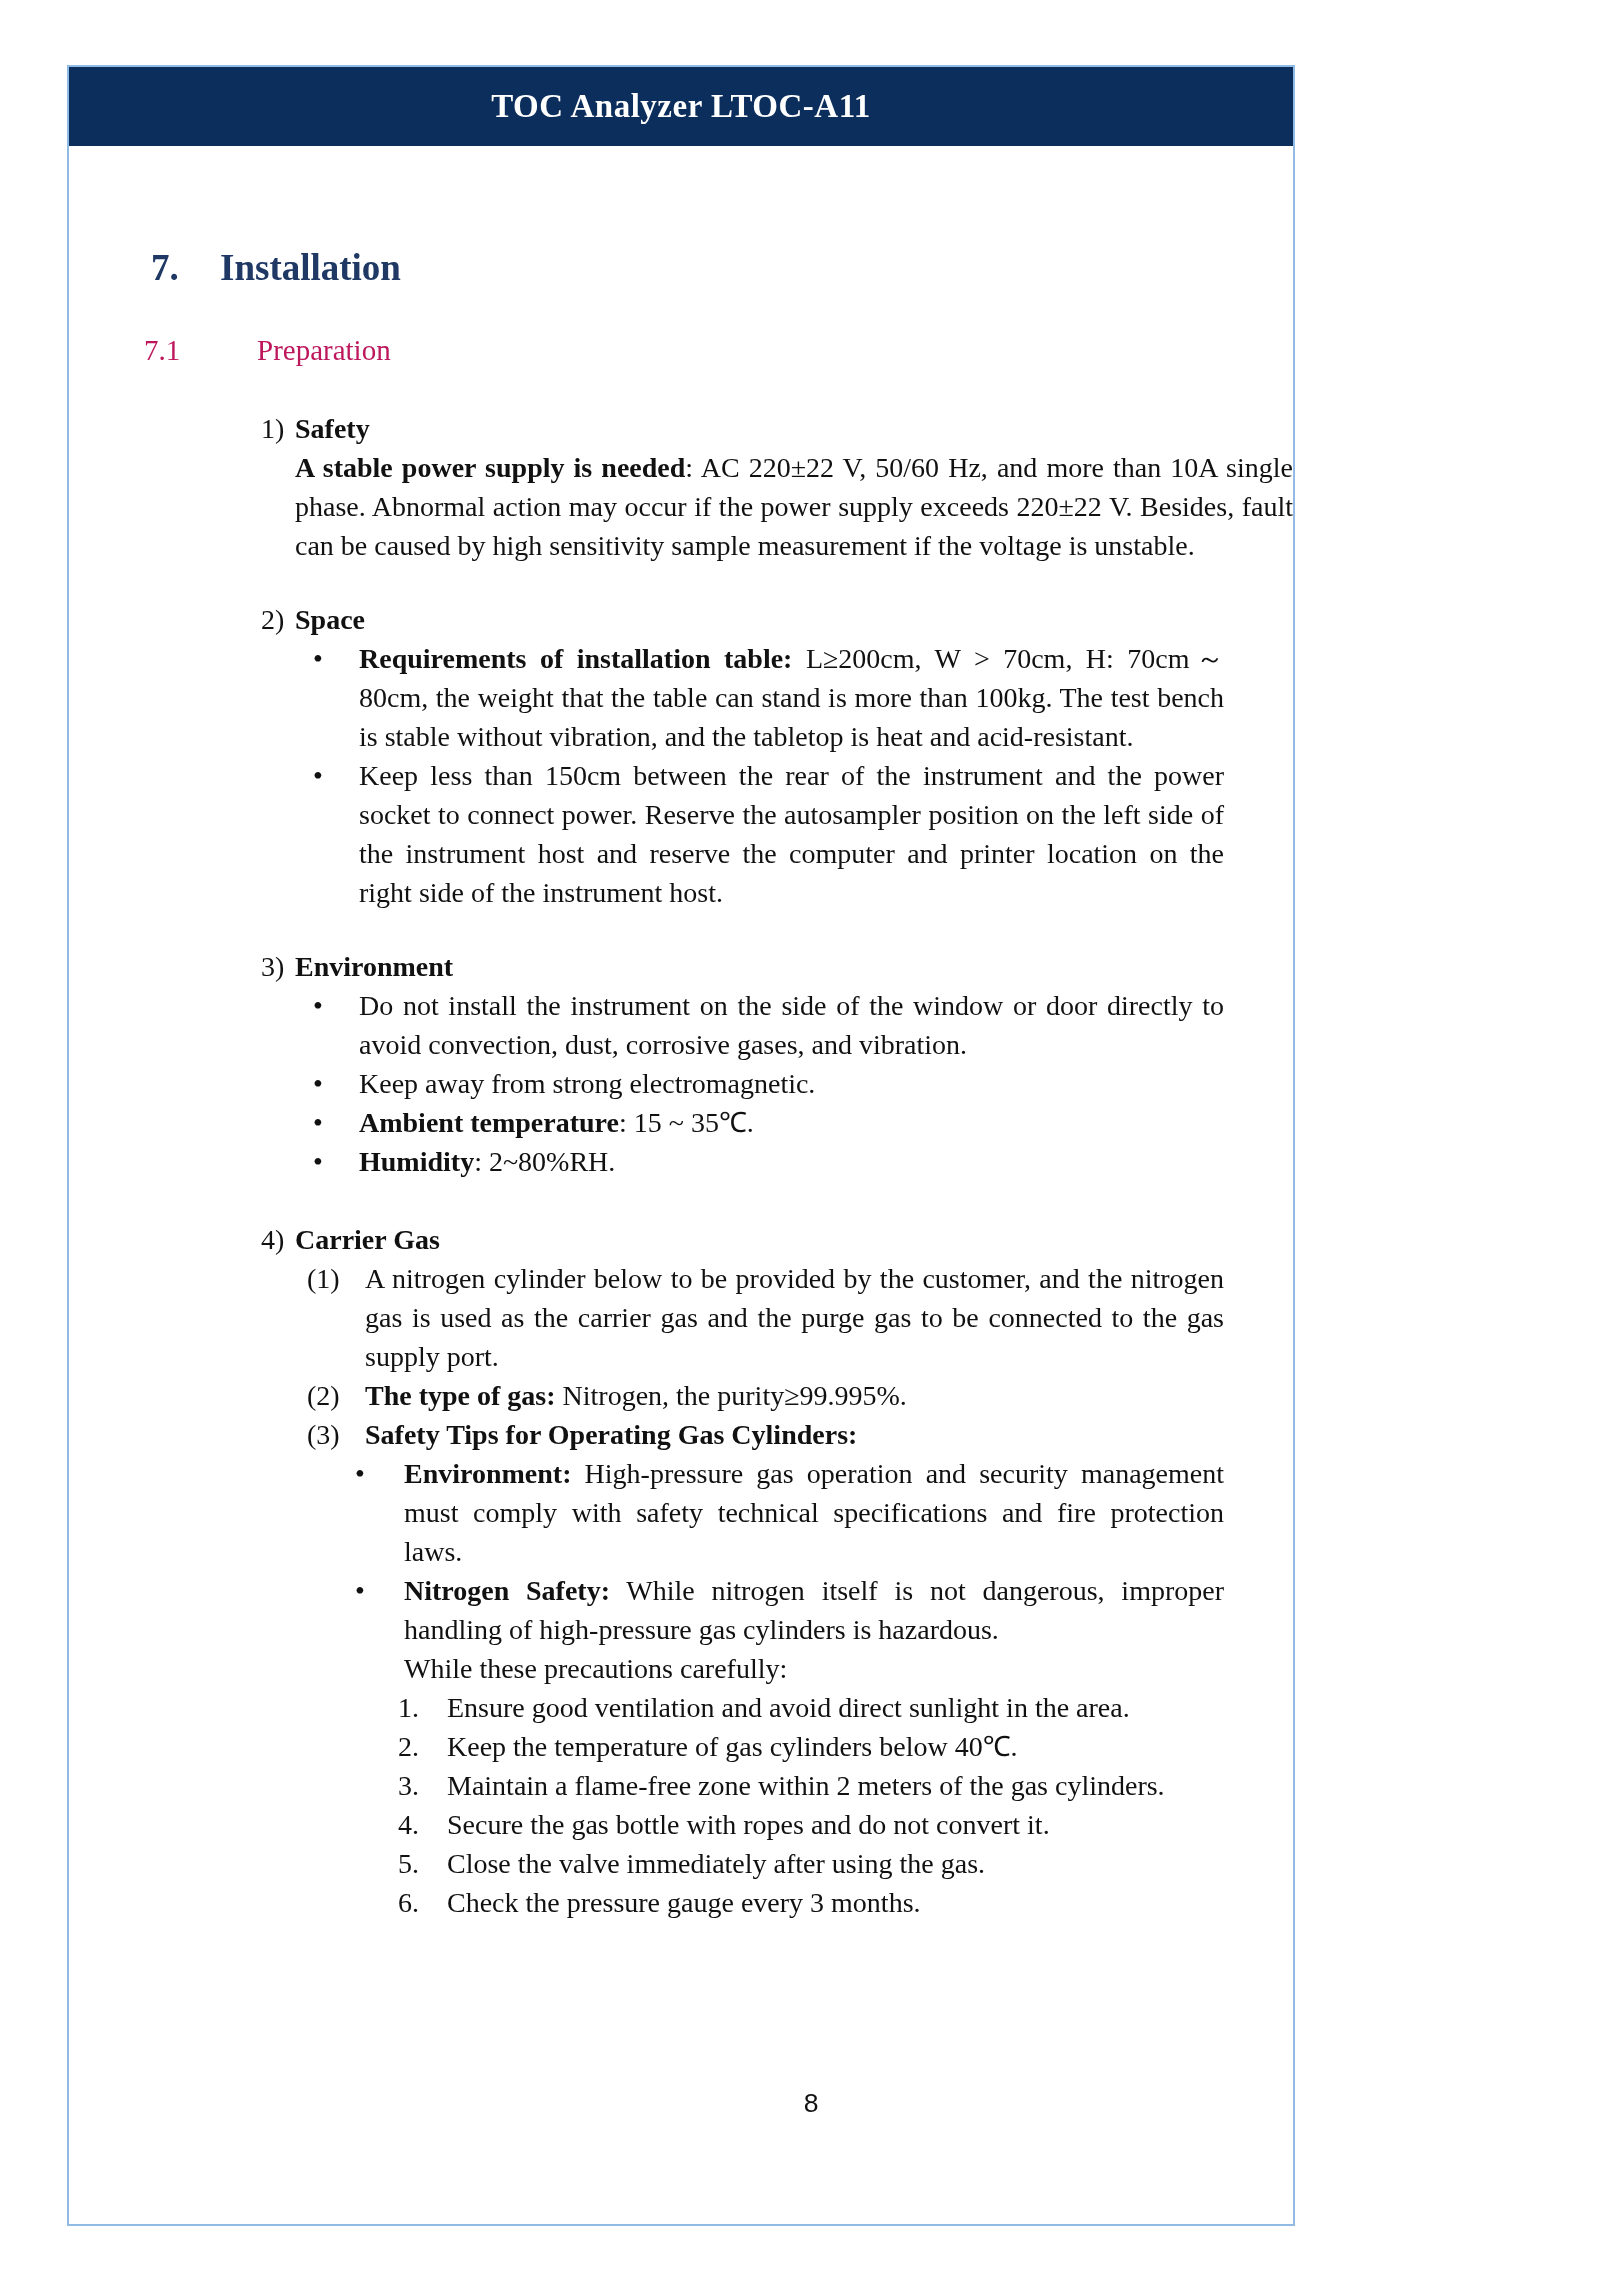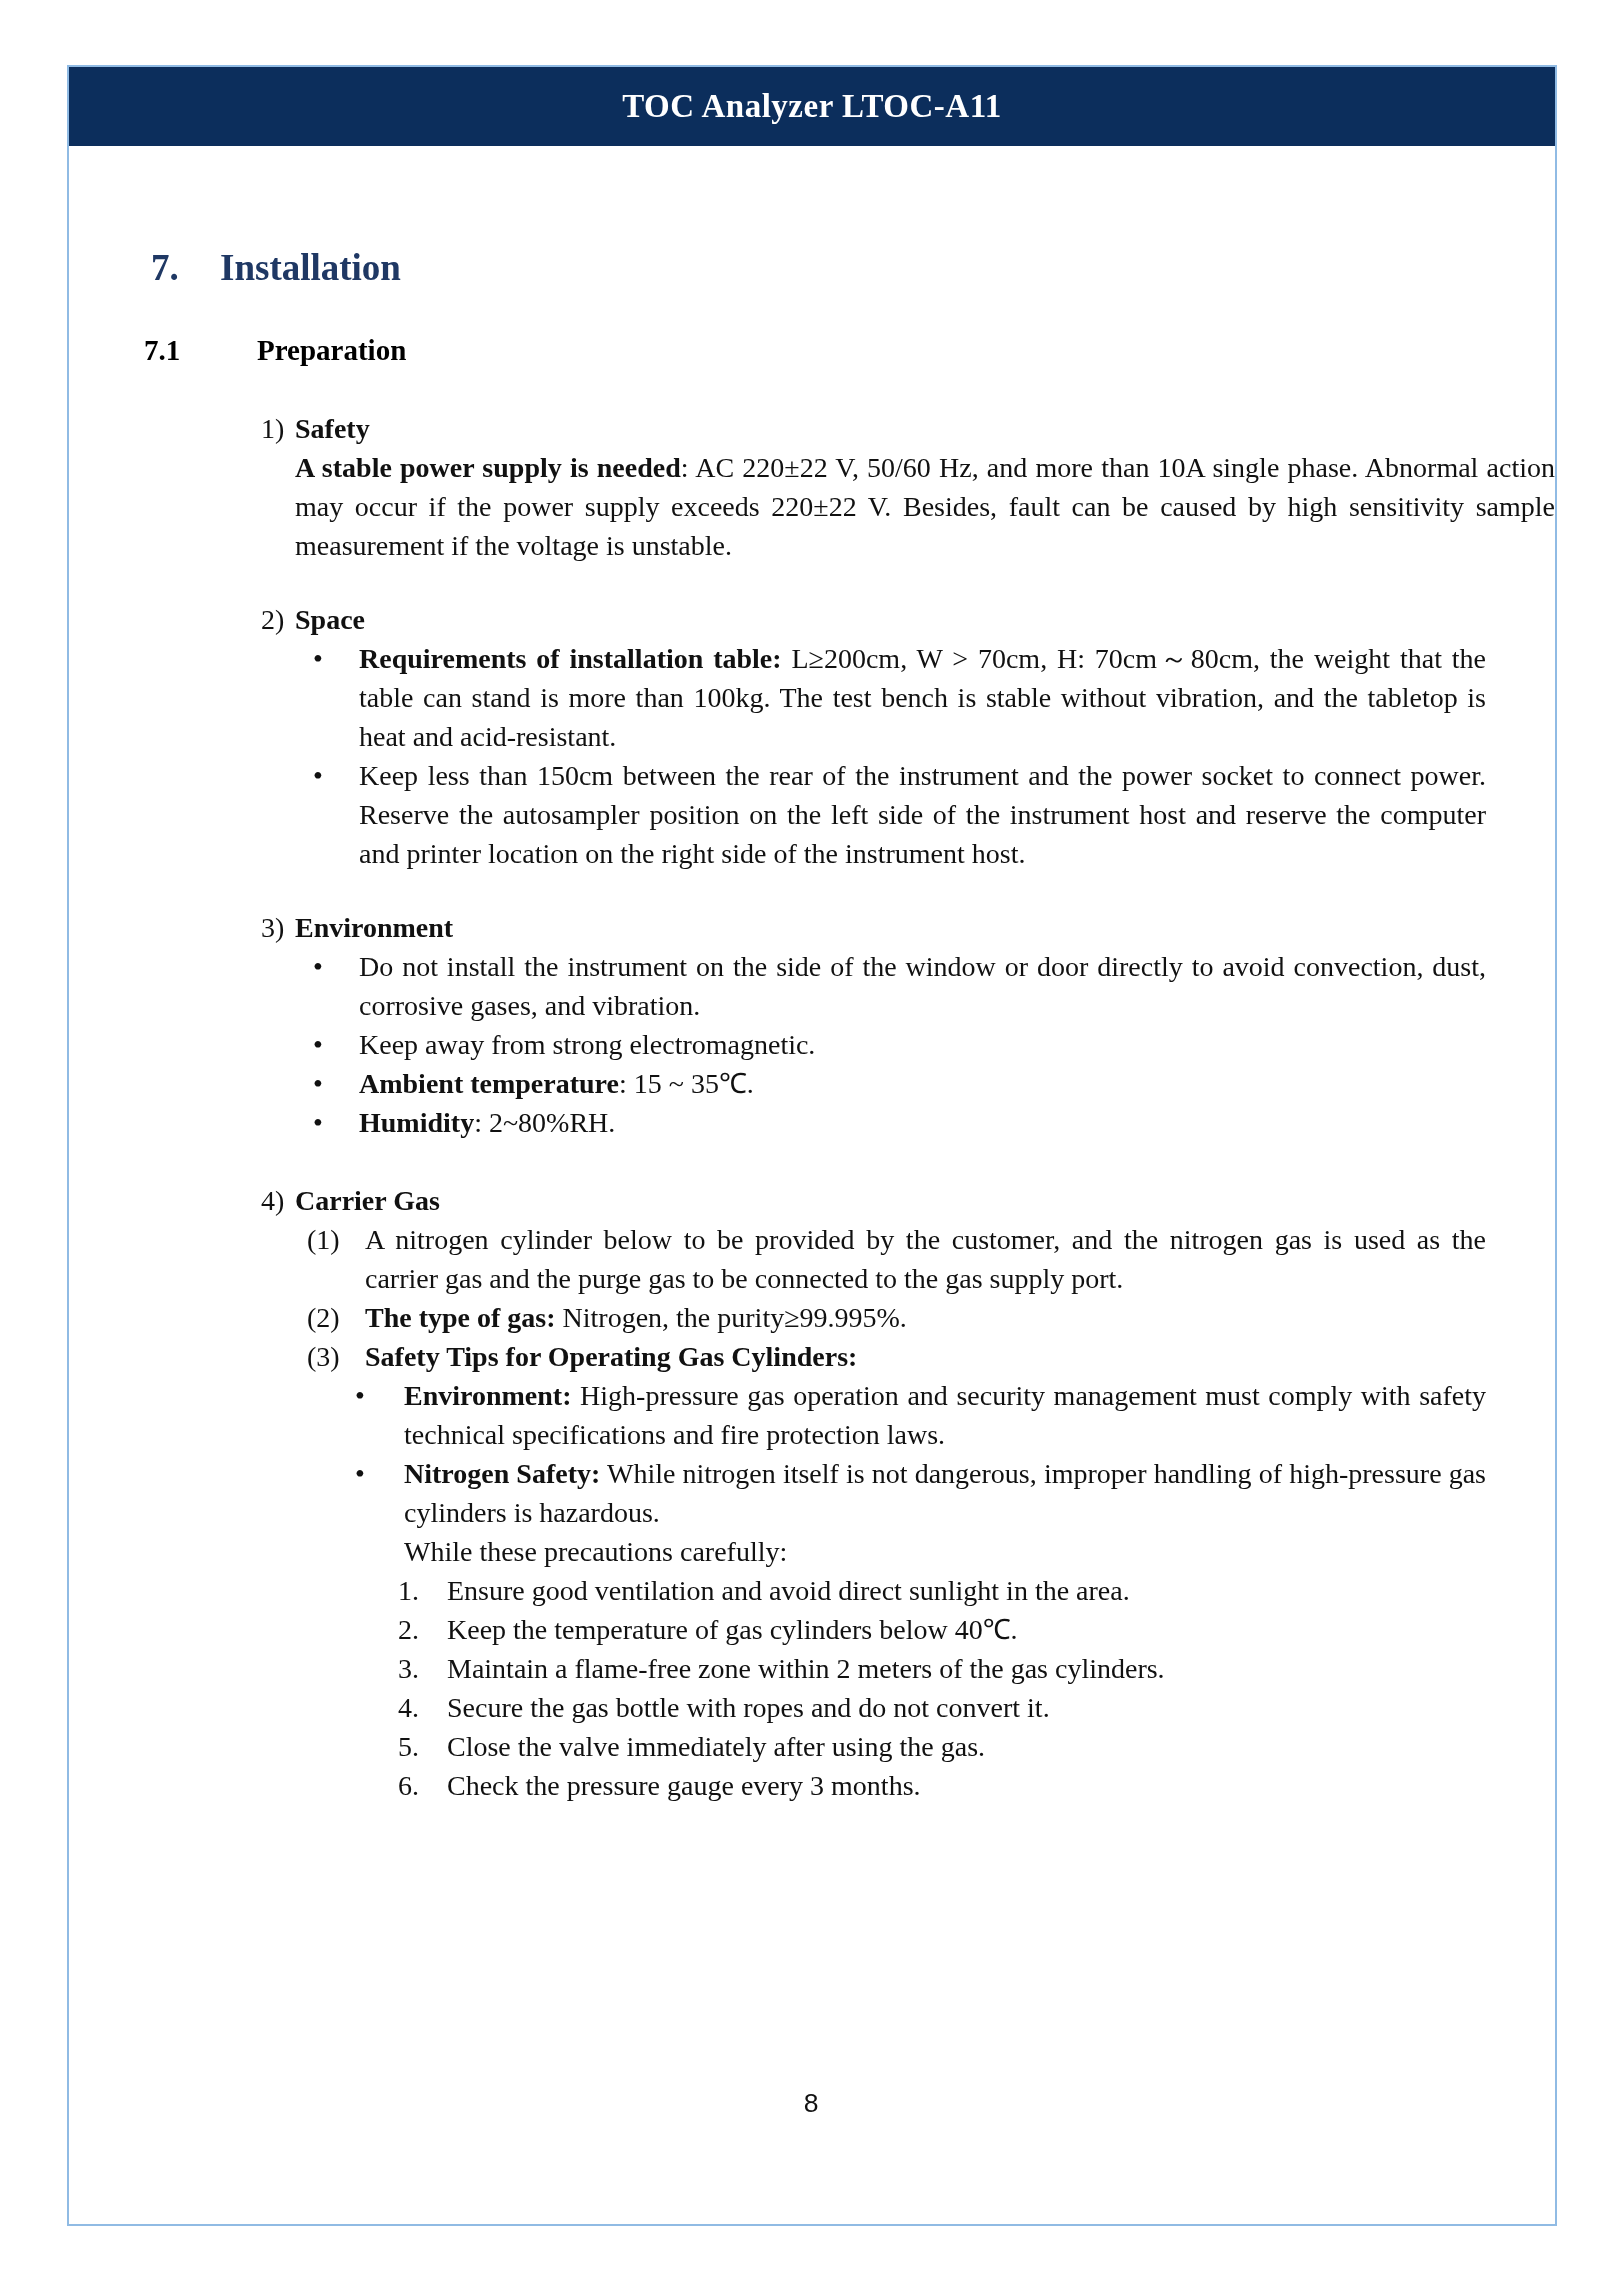--- a/index.html
+++ b/index.html
@@ -5,21 +5,21 @@
   html, body { margin:0; padding:0; }
   body {
     width:1622px; height:2293px;
     background:#ffffff;
     position:relative;
     font-family:"Liberation Serif", serif;
     color:#111111;
   }
   .frame {
     position:absolute; left:67px; top:65px;
-    width:1490px; height:2161px;
+    width:1228px; height:2161px;
     border:2.9px solid #90bbe4;
     box-sizing:border-box;
     background:#ffffff;
   }
   .band {
     height:79px;
     background:#0c2e5c;
     display:flex; align-items:center; justify-content:center;
   }
   .band-title {
@@ -29,22 +29,22 @@
   .h1 {
     margin:98px 69px 0 82px;
     display:flex;
     font-size:37px; line-height:47px; font-weight:bold;
     color:#1f3864;
   }
   .h1 .hnum { flex:0 0 69px; }
   .h2 {
     margin:40px 69px 0 75px;
     display:flex;
-    font-size:29px; line-height:39px; font-weight:bold;
-    color:#000000;
+    font-size:29px; line-height:39px; font-weight:normal;
+    color:#be185d;
   }
   .h2 .hnum { flex:0 0 113px; }
 
   .content { font-size:28px; line-height:39px; }
   .sec1 { margin-top:39px; }
   .sec2 { margin-top:35px; }
   .sec3 { margin-top:35px; }
   .sec4 { margin-top:39px; }
 
   .row { display:flex; margin-right:69px; }

